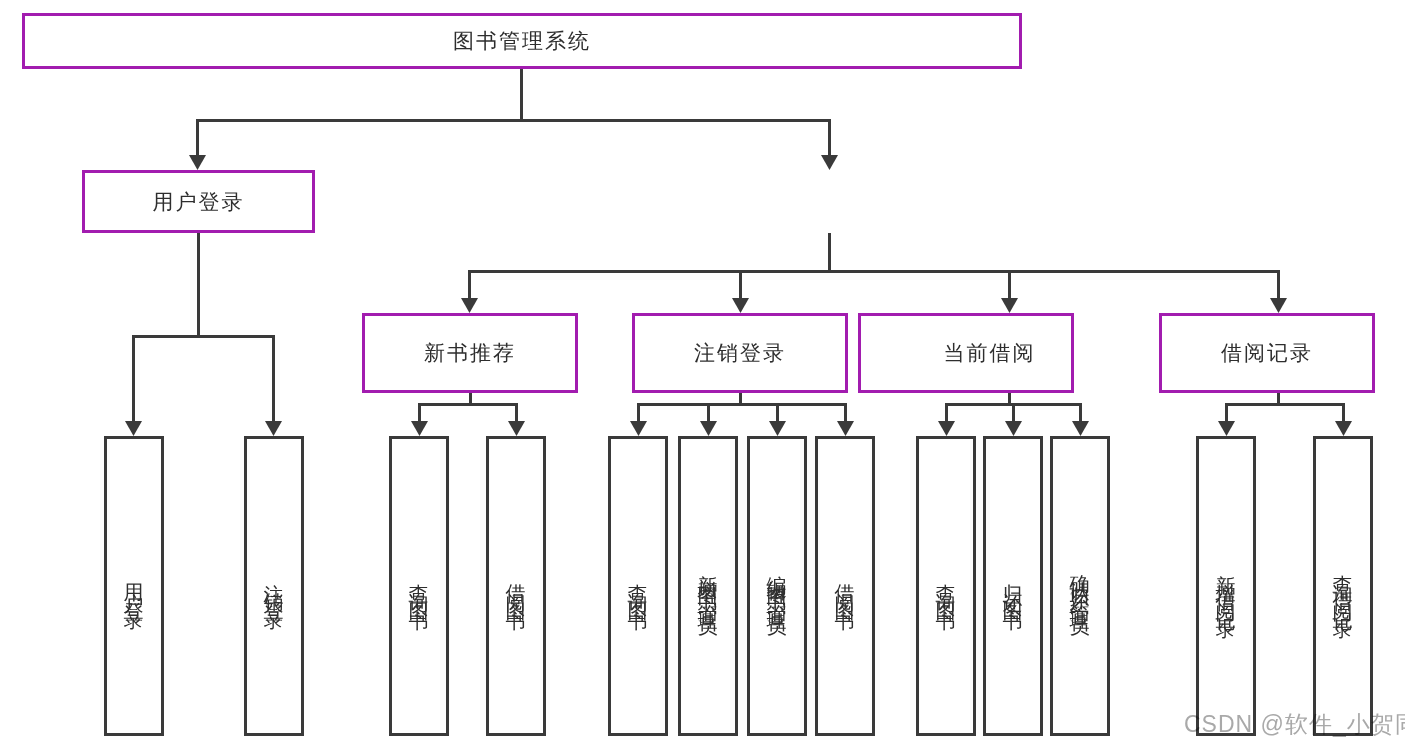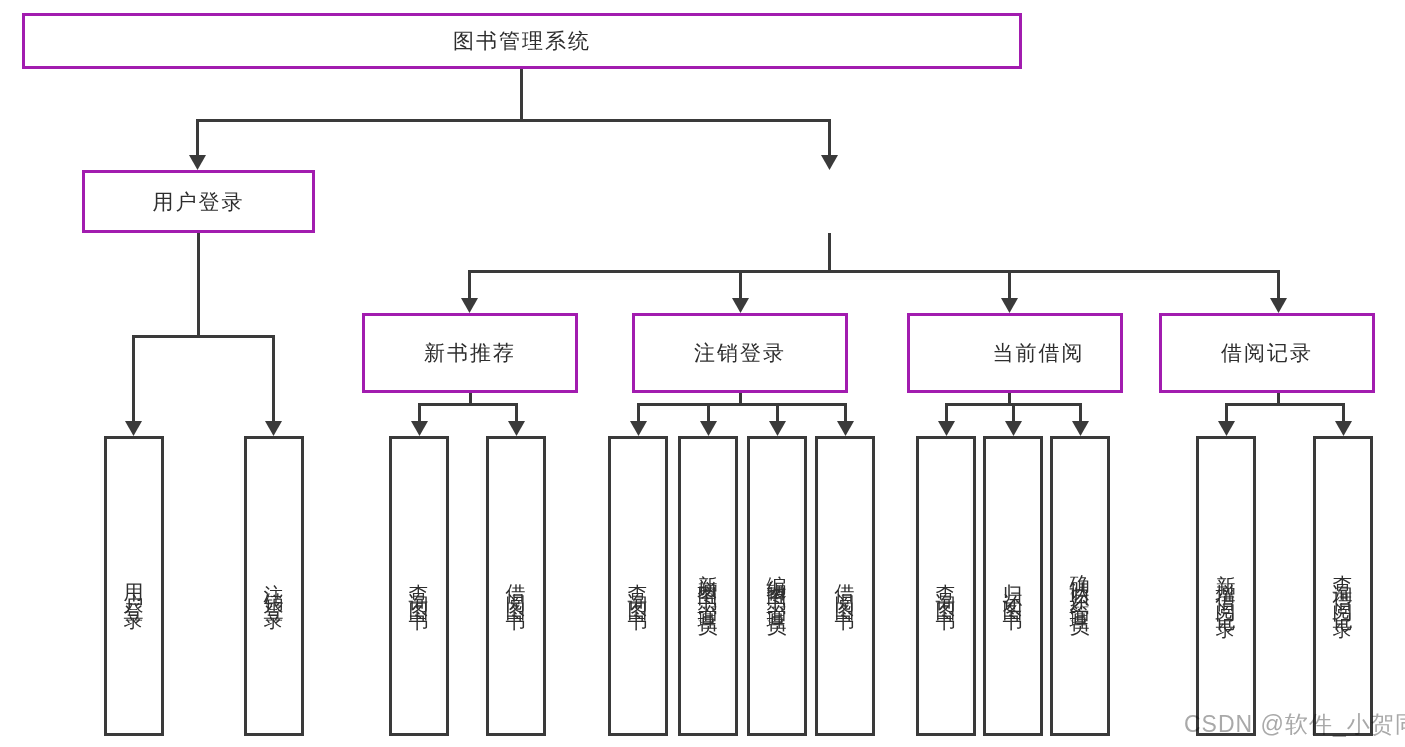--- a/index.html
+++ b/index.html
@@ -127,21 +127,21 @@
     <polygon points="1218,421 1235,421 1226.5,436"></polygon>
     <polygon points="1335,421 1352,421 1343.5,436"></polygon>
   </svg>
 
   <div class="hbox" style="left:22px; top:13px; width:1000px; height:56px;">图书管理系统</div>
 
   <div class="hbox level2" style="left:82px; width:233px;">用户登录</div>
 
   <div class="hbox level3" style="left:362px;">新书推荐</div>
   <div class="hbox level3" style="left:632px;">注销登录</div>
-  <div class="hbox level3" style="left:907px;padding-left:47px;">当前借阅</div>
+  <div class="hbox level3" style="left:858px;padding-left:47px;">当前借阅</div>
   <div class="hbox level3" style="left:1159px;">借阅记录</div>
 
   <div class="vbox" style="left:104px;">用户登录</div>
   <div class="vbox" style="left:244px;">注销登录</div>
 
   <div class="vbox" style="left:389px;">查询图书</div>
   <div class="vbox" style="left:486px;">借阅图书</div>
 
   <div class="vbox" style="left:608px;">查询图书</div>
   <div class="vbox" style="left:678px; letter-spacing:6px;">新增图书（管理员）</div>

